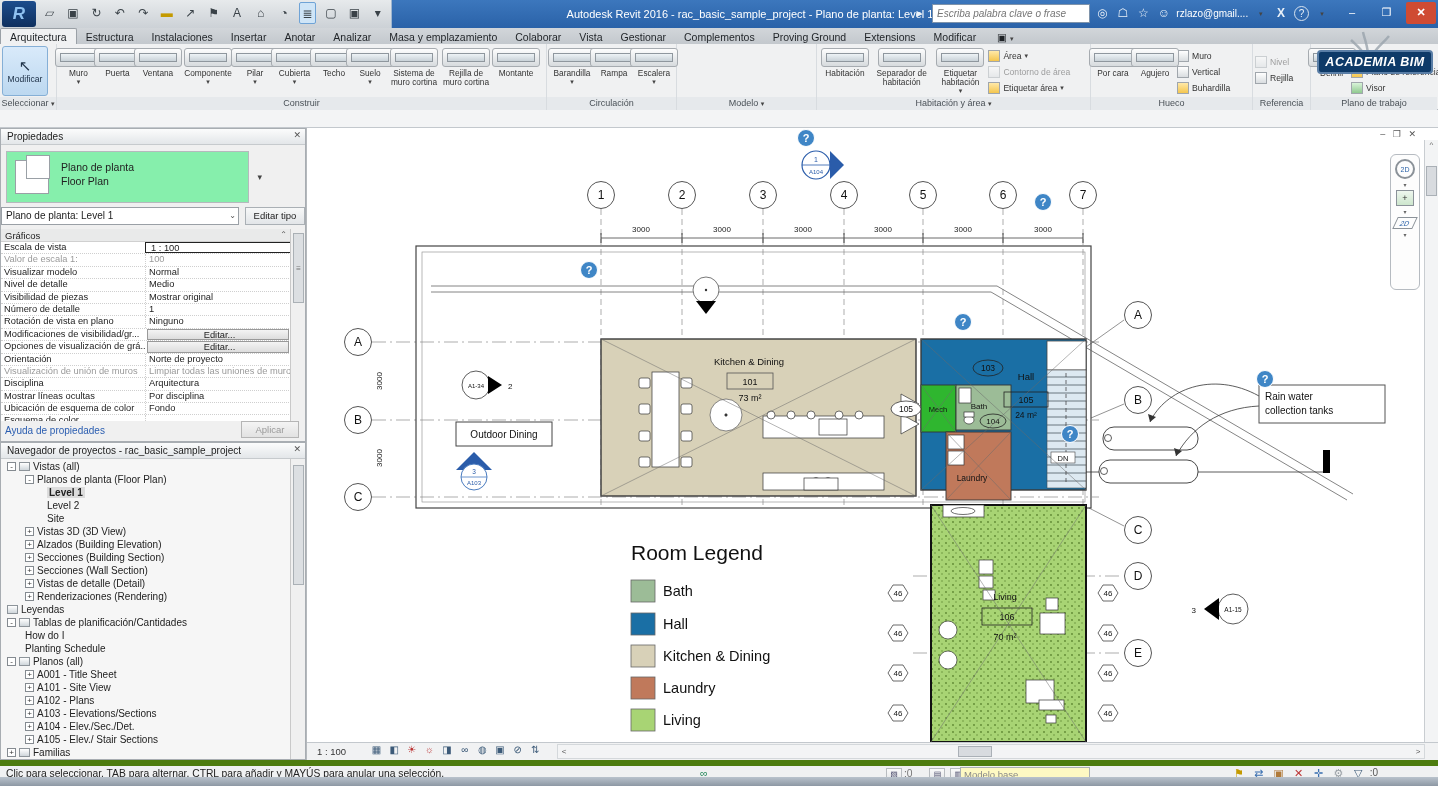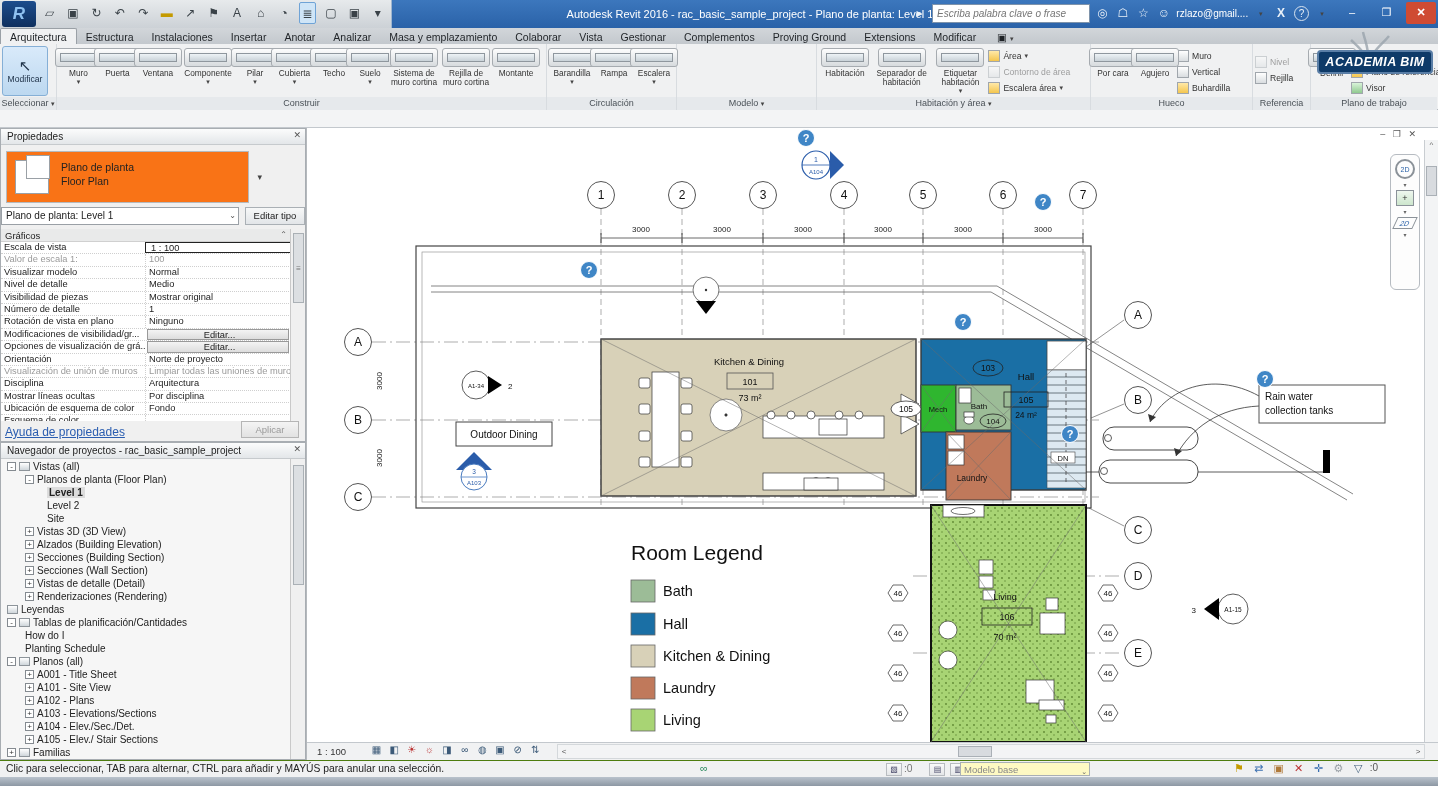--- a/index.html
+++ b/index.html
@@ -44,41 +44,41 @@
   .dd{font-size:7px;color:#444}
   #bimlogo{position:absolute;right:4px;top:6px;width:116px;height:24px;background:#0e3a68;border:2px solid #5a7ea6;border-radius:4px;color:#fff;font-weight:bold;font-style:italic;font-size:12.5px;text-align:center;line-height:20px;z-index:5;letter-spacing:.5px}
   #treewm{position:absolute;right:28px;top:-16px;z-index:4;opacity:.8}
   
   #optbar{position:absolute;left:0;top:110px;width:1438px;height:18px;background:#f3f4f5;border-bottom:1px solid #c3c8cd}
   
   .pal{position:absolute;left:0;width:306px;background:#f0f0f0;border:1px solid #a8adb2}
   .phead{height:16px;background:linear-gradient(#fbfcfc,#e3e6e9);border-bottom:1px solid #c6cacd;font-size:10px;color:#222;padding:2px 6px;position:relative;white-space:nowrap;overflow:hidden}
   .phead .x{position:absolute;right:4px;top:1px;font-size:9px;color:#555}
   #props{top:128px;height:314px}
-  #typesel{position:absolute;left:5px;top:22px;width:243px;height:52px;background:#f97316;border:1px solid #b5b9bd}
+  #typesel{position:absolute;left:5px;top:22px;width:243px;height:52px;background:#86efac;border:1px solid #b5b9bd}
   #typesel .tsi{position:absolute;left:8px;top:8px;width:34px;height:34px;border:1px solid #9aa0a6;background:#fff}
   #typesel .tsi:after{content:"";position:absolute;left:10px;top:-6px;width:22px;height:22px;border:1px solid #9aa0a6;background:#fff}
   #typesel .tsn{position:absolute;left:54px;top:9px;font-size:10.5px;color:#222}
   #typesel .tss{position:absolute;left:54px;top:23px;font-size:10.5px;color:#222}
   #typesel .tsa{position:absolute;right:-14px;top:20px;font-size:9px;color:#444}
   #vcombo{position:absolute;left:0px;top:78px;width:238px;height:18px;background:#fff;border:1px solid #9aa0a6;font-size:10px;padding:2px 4px;color:#222}
   #vcombo .ar{position:absolute;right:2px;top:3px;font-size:8px;color:#555}
   #edittype{position:absolute;left:244px;top:78px;width:60px;height:18px;font-size:9.5px;color:#222;background:linear-gradient(#f7f8f8,#e2e5e8);border:1px solid #aab0b5;text-align:center;line-height:16px}
   #pgrid{position:absolute;left:0;top:100px;width:290px;height:192px;background:#fff;overflow:hidden}
   .psec{height:13px;background:#e9eaea;font-size:9.5px;padding:1px 4px;color:#222;border-bottom:1px solid #d0d0d0;position:relative}
   .psec .ch{position:absolute;right:4px;top:1px;font-size:8px;color:#555}
   .prow{display:flex;height:12.4px;font-size:9.3px;color:#222;border-bottom:1px dotted #cfcfcf;overflow:hidden}
   .pl{width:144px;padding:0 0 0 3px;white-space:nowrap;overflow:hidden}
   .pv{flex:1;border-left:1px dotted #cfcfcf;padding-left:3px;white-space:nowrap;overflow:hidden}
   .prow.first .pv{border:1px solid #222;padding-left:5px}
   .prow.gray{color:#9a9a9a}
   .pv.btn{background:linear-gradient(#f4f4f4,#ddd);border:1px solid #999;text-align:center;margin:0 2px}
   .pscroll{position:absolute;right:0;top:100px;width:15px;height:192px;background:#f0f0f0;border-left:1px solid #c9c9c9}
   .pthumb{position:absolute;left:2px;top:4px;width:11px;height:70px;background:#dcdfe2;border:1px solid #aab0b5;font-size:8px;color:#777;text-align:center;line-height:70px}
-  #phelp{position:absolute;left:4px;top:296px;font-size:12px;color:#2a5db0;text-decoration:underline}
+  #phelp{position:absolute;left:4px;top:296px;font-size:10px;color:#2a5db0;}
   #papply{position:absolute;right:6px;top:292px;width:58px;height:17px;font-size:9.5px;color:#9a9a9a;background:linear-gradient(#f4f4f4,#e2e2e2);border:1px solid #b5b5b5;text-align:center;line-height:15px}
   
   #browser{top:442px;height:318px}
   #tree{position:absolute;left:0;top:16px;right:15px;bottom:0;background:#f6f6f6;overflow:hidden;padding-top:1px}
   .trow{height:13px;font-size:10px;color:#222;white-space:nowrap;display:flex;align-items:center}
   .trow .xp{display:inline-block;width:9px;height:9px;border:1px solid #848a90;background:#fff;font-size:8px;line-height:7px;text-align:center;color:#333;margin-right:3px;flex:none}
   .trow .fi{display:inline-block;width:11px;height:9px;border:1px solid #8d949a;background:linear-gradient(#fff,#cfd6db);margin-right:3px;flex:none}
   .i1{padding-left:6px}.i2{padding-left:24px}.i3{padding-left:46px}
   .trow.sel em{background:#dcdcdc;font-weight:bold;padding:0 2px}
   .trow em{font-style:normal}
@@ -97,21 +97,21 @@
   #vthumb{position:absolute;left:1px;top:26px;width:11px;height:30px;background:#d8dbdf;border:1px solid #aab0b6}
   #bottombar{position:absolute;left:0;bottom:0;width:1132px;height:18px;background:#f1f2f3;border-top:1px solid #c3c8cd;font-size:9.5px;color:#333}
   #scaletxt{position:absolute;left:10px;top:3px}
   #vbicons{position:absolute;left:62px;top:1px;white-space:nowrap}
   .vbi{display:inline-block;width:15px;text-align:center;font-size:10px;color:#3c5a78}
   .vbi.red{color:#b33}
   #hscroll{position:absolute;left:250px;right:14px;top:1px;height:15px;background:#f3f4f5;border:1px solid #d4d8db}
   #hthumb{position:absolute;left:400px;top:1px;width:34px;height:11px;background:#d8dbdf;border:1px solid #aab0b6}
   .harr{position:absolute;top:0;font-size:8px;color:#555;width:12px;text-align:center;line-height:13px}
   
-  #statusbar{position:absolute;left:0;top:760px;width:1438px;height:22px;background:#f0f1f2;border-top:1px solid #4d7c0f;font-size:10.3px;color:#222}
+  #statusbar{position:absolute;left:0;top:760px;width:1438px;height:22px;background:#f0f1f2;border-top:6px solid #4d7c0f;font-size:10.3px;color:#222}
   #hint{position:absolute;left:6px;top:2px}
   #wsicon{position:absolute;left:700px;top:1px;color:#2a8a5e;font-size:11px}
   #selinfo{position:absolute;left:886px;top:2px;color:#777}
   .sbi{display:inline-block;width:16px;height:13px;border:1px solid #b8bcc0;background:linear-gradient(#fafafa,#e4e6e8);font-size:8px;text-align:center;line-height:12px;color:#446;margin-right:2px;vertical-align:top}
   #wscombo{position:absolute;left:960px;top:1px;width:130px;height:14px;background:#fef9c3;border:1px solid #aab0b5;font-size:9.5px;color:#888;padding:0 3px;line-height:13px}
   #wscombo .ar{position:absolute;right:2px;top:2px;font-size:7px;color:#666}
   #sbright{position:absolute;right:60px;top:1px;white-space:nowrap}
   .sbg{display:inline-block;width:17px;text-align:center;font-size:11px;vertical-align:top}
   #filtinfo{color:#555;font-size:10px}
   #bstrip{position:absolute;left:0;top:777px;width:1438px;height:9px;background:linear-gradient(#b9c2cc,#8d98a4)}
@@ -271,21 +271,21 @@
             <span class="si y"></span>
             <span>Área</span>
             <span class="dd">▾</span>
           </div>
         <div class="sr dis">
             <span class="si"></span>
             <span>Contorno  de área</span>
           </div>
         <div class="sr">
             <span class="si y"></span>
-            <span>Escalera área</span>
+            <span>Etiquetar área</span>
             <span class="dd">▾</span>
           </div>
       </div>
     </div>
     <div class="glabel"><span>Habitación y área</span> <span class="dd">▾</span></div>
   </div>
   <div class="grp" style="width:162px">
     <div class="grow">
       <div class="bb" style="width:40px">
           <span class="i3"></span>

